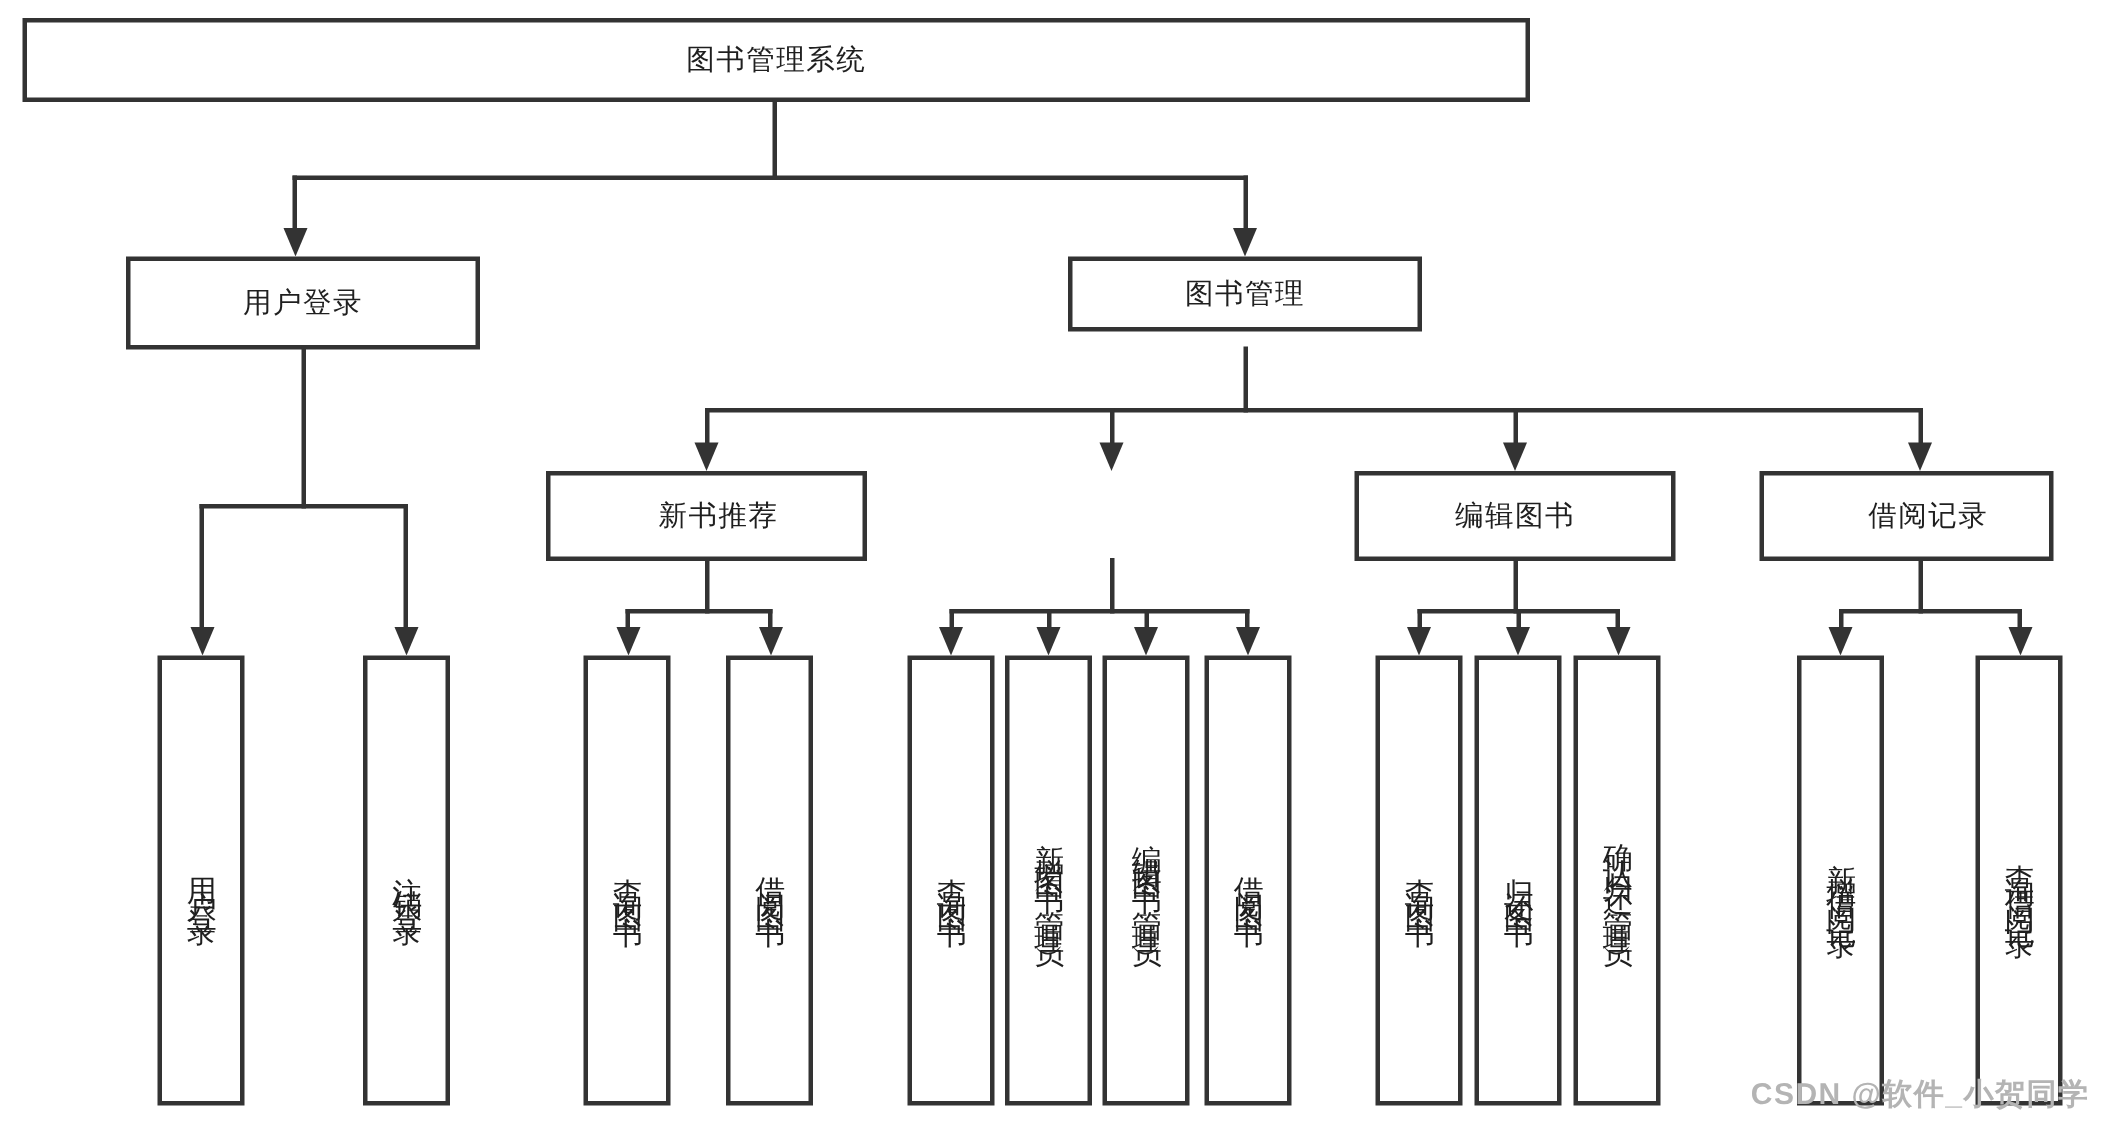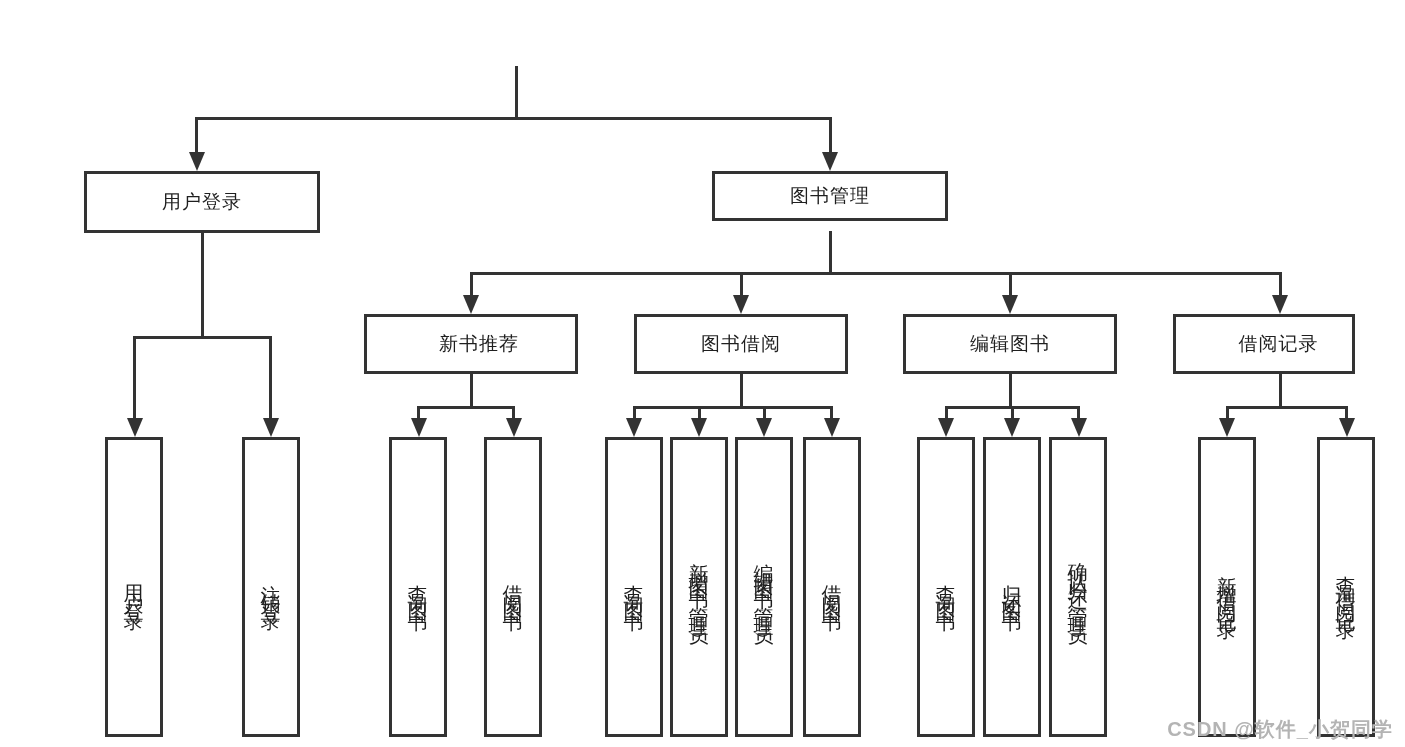--- a/index.html
+++ b/index.html
@@ -50,20 +50,23 @@
     letter-spacing: 1px;
     white-space: nowrap;
     font-weight: bold;
   }
 </style>
 </head>
 <body>
 
 <div class="canvas">
 
+  <div class="box hbox" style="left:15px; top:12px; width:1005px; height:56px;">
+    <span>图书管理系统</span>
+  </div>
 
   <div class="vline" style="left:515px; top:66px; width:3px; height:54px;"></div>
   <div class="hline" style="left:195px; top:117px; width:637px; height:3px;"></div>
   <div class="vline" style="left:195px; top:117px; width:3px; height:36px;"></div>
   <div class="arrow" style="left:189px; top:152px;"></div>
   <div class="vline" style="left:829px; top:117px; width:3px; height:36px;"></div>
   <div class="arrow" style="left:822px; top:152px;"></div>
 
   <div class="box hbox" style="left:84px; top:171px; width:236px; height:62px;">
     <span>用户登录</span>
@@ -86,27 +89,24 @@
   <div class="vline" style="left:740px; top:272px; width:3px; height:25px;"></div>
   <div class="arrow" style="left:733px; top:295px;"></div>
   <div class="vline" style="left:1009px; top:272px; width:3px; height:25px;"></div>
   <div class="arrow" style="left:1002px; top:295px;"></div>
   <div class="vline" style="left:1279px; top:272px; width:3px; height:25px;"></div>
   <div class="arrow" style="left:1272px; top:295px;"></div>
 
   <div class="box hbox" style="left:364px; top:314px; width:214px; height:60px;padding-left:16px;">
     <span>新书推荐</span>
   </div>
-  <div class="box hbox" style="left:634px; top:314px; width:214px; height:60px;">
-    <span>图书借阅</span>
-  </div>
   <div class="box hbox" style="left:903px; top:314px; width:214px; height:60px;">
     <span>编辑图书</span>
   </div>
-  <div class="box hbox" style="left:1173px; top:314px; width:182px; height:60px;padding-left:29px;">
+  <div class="box hbox" style="left:1173px; top:314px; width:196px; height:60px;padding-left:29px;">
     <span>借阅记录</span>
   </div>
 
   <div class="vline" style="left:470px; top:372px; width:3px; height:37px;"></div>
   <div class="hline" style="left:417px; top:406px; width:98px; height:3px;"></div>
   <div class="vline" style="left:417px; top:406px; width:3px; height:14px;"></div>
   <div class="arrow" style="left:411px; top:418px;"></div>
   <div class="vline" style="left:512px; top:406px; width:3px; height:14px;"></div>
   <div class="arrow" style="left:506px; top:418px;"></div>
 

